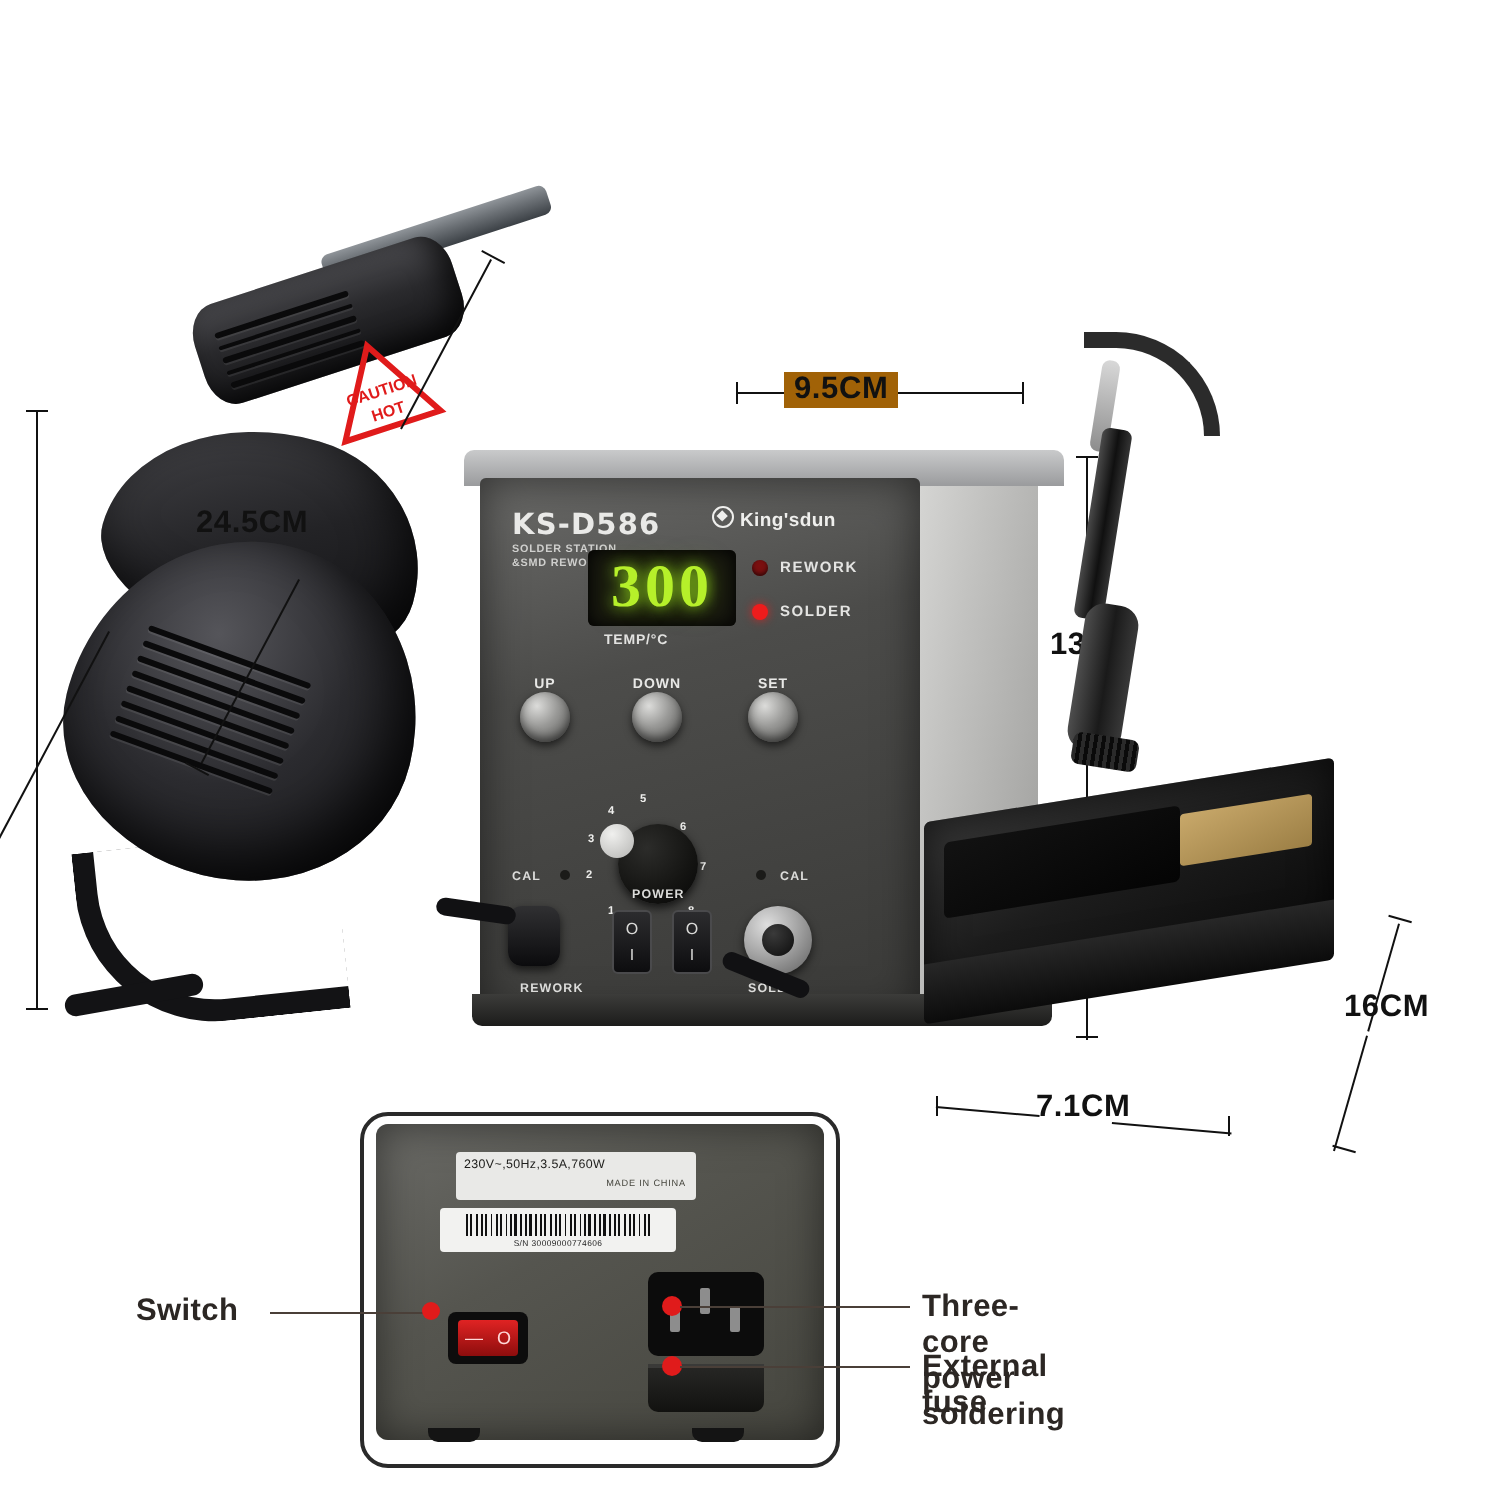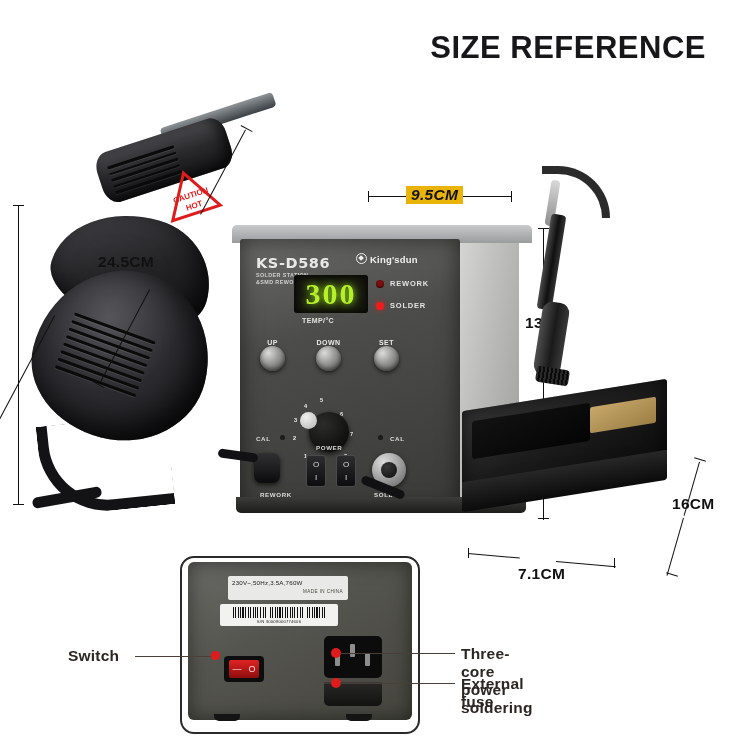--- a/index.html
+++ b/index.html
@@ -331,21 +331,20 @@
   .calltext{font-size:15.5px;font-weight:bold;color:#2c2724;letter-spacing:0.2px;}
   .callline{height:1.3px;background:#4a3f38;}
   .calldot{width:9px;height:9px;border-radius:50%;background:#e01b1b;}
   .reddot{width:10px;height:10px;border-radius:50%;background:#e01b1b;}
 </style>
 </head>
 <body>
 
 <div id="stage">
 
-  <div class="abs title">SIZE REFERENCE</div>
 
   <div class="abs" id="heatgun">
     <div class="abs hg-nozzle"></div>
     <div class="abs hg-nozzle2"></div>
     <div class="abs hg-barrel"></div>
     <div class="abs hg-vents">
       <i></i>
         <i></i>
         <i></i>
         <i></i>
@@ -473,21 +472,21 @@
     <div class="abs st-base"></div>
 
     <div class="abs st-cable" style="left:-14px;top:226px;width:40px;height:9px;transform:rotate(8deg);"></div>
     <div class="abs st-cable" style="left:128px;top:258px;width:46px;height:9px;transform:rotate(22deg);"></div>
   </div>
 
   <div class="abs">
     <div class="abs dimline h" style="left:368px;top:196px;width:144px;"></div>
     <div class="abs tick v" style="left:368px;top:191px;"></div>
     <div class="abs tick v" style="left:511px;top:191px;"></div>
-    <div class="abs dimtext" style="left:406px;top:186px;background:#eab308;padding:0 5px;font-style:italic;">9.5CM</div>
+    <div class="abs dimtext" style="left:392px;top:186px;background:#a16207;padding:0 5px;">9.5CM</div>
   </div>
 
   <div class="abs">
     <div class="abs dimline v" style="left:543px;top:228px;height:292px;"></div>
     <div class="abs tick h" style="left:538px;top:228px;"></div>
     <div class="abs tick h" style="left:538px;top:518px;"></div>
     <div class="abs dimtext" style="left:523px;top:310px;background:#fff;padding:4px 2px;">13CM</div>
   </div>
 
   <div class="abs" id="holder">
@@ -510,21 +509,21 @@
     <div class="abs tick h" style="left:694px;top:459px;width:12px;transform:rotate(16deg);"></div>
     <div class="abs tick h" style="left:666px;top:574px;width:12px;transform:rotate(16deg);"></div>
     <div class="abs dimtext" style="left:672px;top:495px;">16CM</div>
   </div>
 
   <div class="abs">
     <div class="abs diag" style="left:468px;top:553px;width:52px;transform:rotate(5deg);"></div>
     <div class="abs diag" style="left:556px;top:561px;width:60px;transform:rotate(5deg);"></div>
     <div class="abs tick v" style="left:468px;top:548px;height:10px;"></div>
     <div class="abs tick v" style="left:614px;top:558px;height:10px;"></div>
-    <div class="abs dimtext" style="left:518px;top:545px;margin-top:20px;">7.1CM</div>
+    <div class="abs dimtext" style="left:518px;top:545px;">7.1CM</div>
   </div>
 
   <div class="abs" id="rear">
     <div class="abs rr-outline"></div>
     <div class="abs rr-face">
 
       <div class="abs rr-label">
         <div class="l1">230V~,50Hz,3.5A,760W</div>
         <div class="l2">MADE IN CHINA</div>
       </div>

